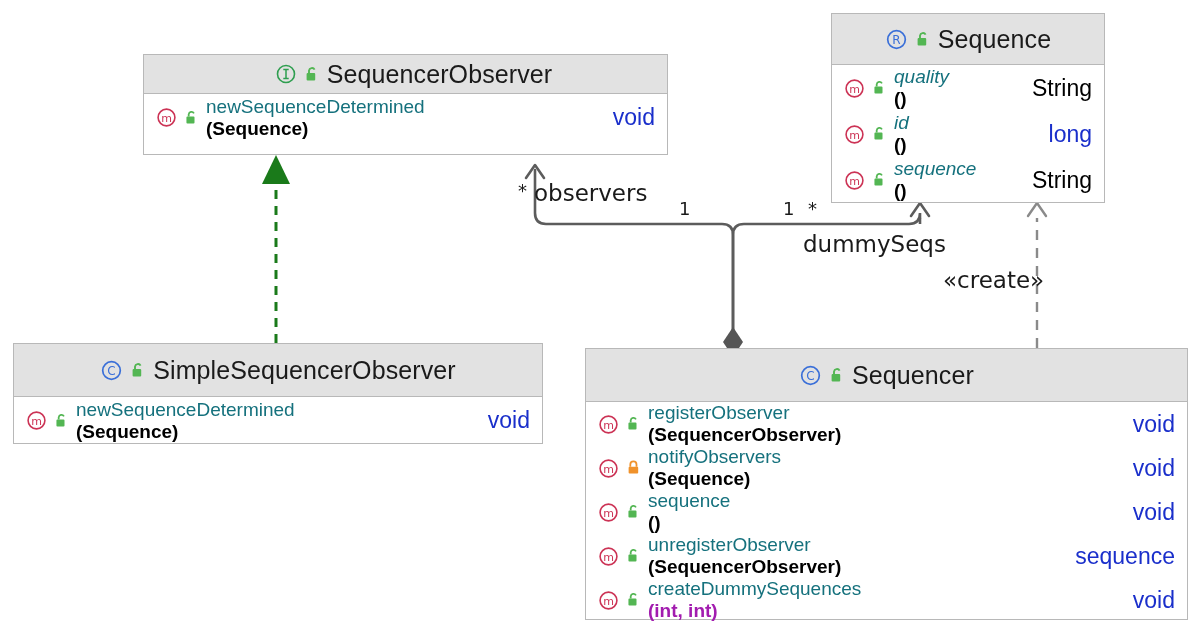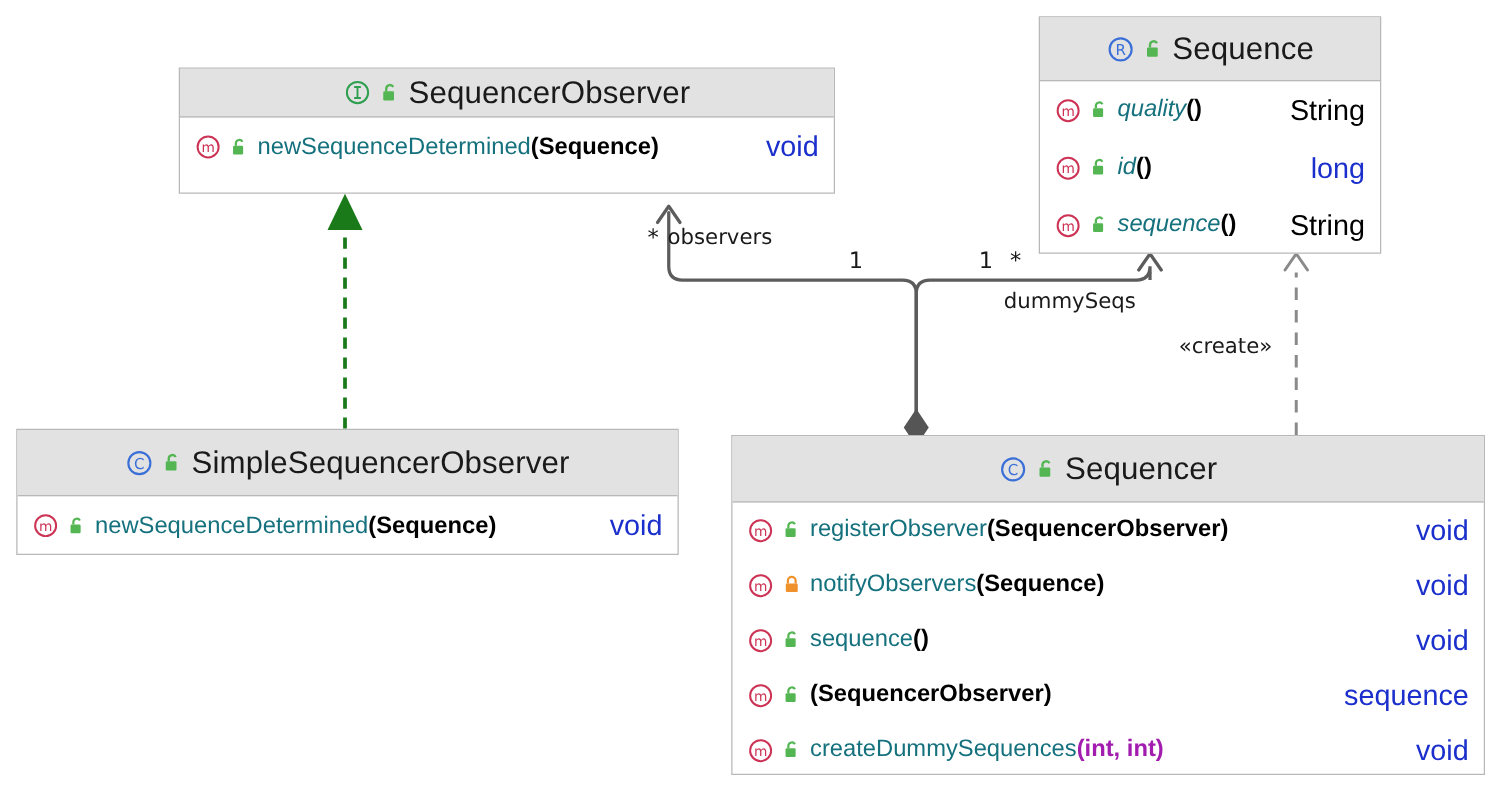--- a/index.html
+++ b/index.html
@@ -30,39 +30,39 @@
     font-size:25px;color:#1a1a1a;letter-spacing:.1px;white-space:nowrap;
   }
   .members{padding:0;}
   .member{
     display:flex;align-items:center;
     padding:0 12px;
     gap:7px;
     white-space:nowrap;
     box-sizing:border-box;
   }
-  .msig{font-size:19px;display:flex;align-items:flex-start;}
+  .msig{font-size:19px;display:flex;align-items:flex-start;flex-direction:column;}
   .mname{color:#15717d;}
   .mname.ital{font-style:italic;}
   .mparen{color:#000000;font-weight:bold;}
   .mparam{color:#000000;font-weight:bold;}
   .mparam.prim{color:#a21caf;font-weight:bold;}
   .mret{margin-left:auto;font-size:23px;padding-left:12px;}
   .mret.blue{color:#1a2fcb;}
   .mret.black{color:#000000;}
 
   
   .ico{display:inline-flex;align-items:center;justify-content:center;flex:none;}
   .ico svg{display:block;}
 
   
   .elabel{
     position:absolute;
     font-family:"DejaVu Sans", sans-serif;
-    font-size:17px;color:#1a1a1a;white-space:nowrap;z-index:6;
+    font-size:23px;color:#1a1a1a;white-space:nowrap;z-index:6;
   }
   .elabel.mult{font-size:18px;}
 </style>
 </head>
 <body>
 
 <div id="canvas">
 
   <svg class="edges" viewBox="0 0 1200 633">
 
@@ -340,20 +340,21 @@
             <text x="10.5" y="14.8" font-family="DejaVu Sans, sans-serif" font-size="11" fill="#cc3355" text-anchor="middle">m</text>
           </svg>
         </span>
         <span class="ico">
           <svg width="15" height="16" viewBox="0 0 16 17">
             <path d="M5 7 V4.6 A3 3 0 0 1 10.6 3.6" fill="none" stroke="#53b653" stroke-width="1.9"></path>
             <rect x="2.6" y="7" width="8.6" height="7.4" rx="1" fill="#53b653"></rect>
           </svg>
         </span>
         <span class="msig">
+          <span class="mname">unregisterObserver</span>
             <span class="mparam">(SequencerObserver)</span>
         </span>
         <span class="mret blue">sequence</span>
       </div>
 
       <div class="member" style="height:44px;">
         <span class="ico">
           <svg width="21" height="21" viewBox="0 0 21 21">
             <circle cx="10.5" cy="10.5" r="8.4" fill="none" stroke="#cc3355" stroke-width="1.6"></circle>
             <text x="10.5" y="14.8" font-family="DejaVu Sans, sans-serif" font-size="11" fill="#cc3355" text-anchor="middle">m</text>

